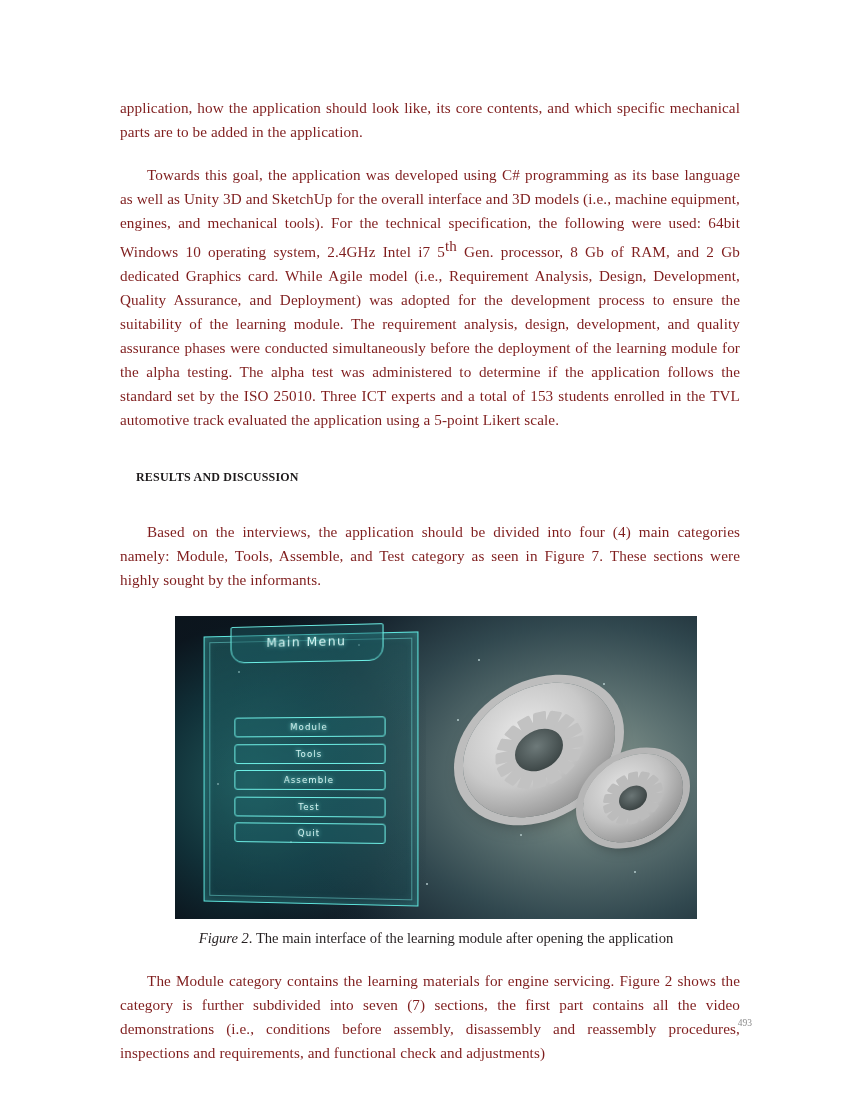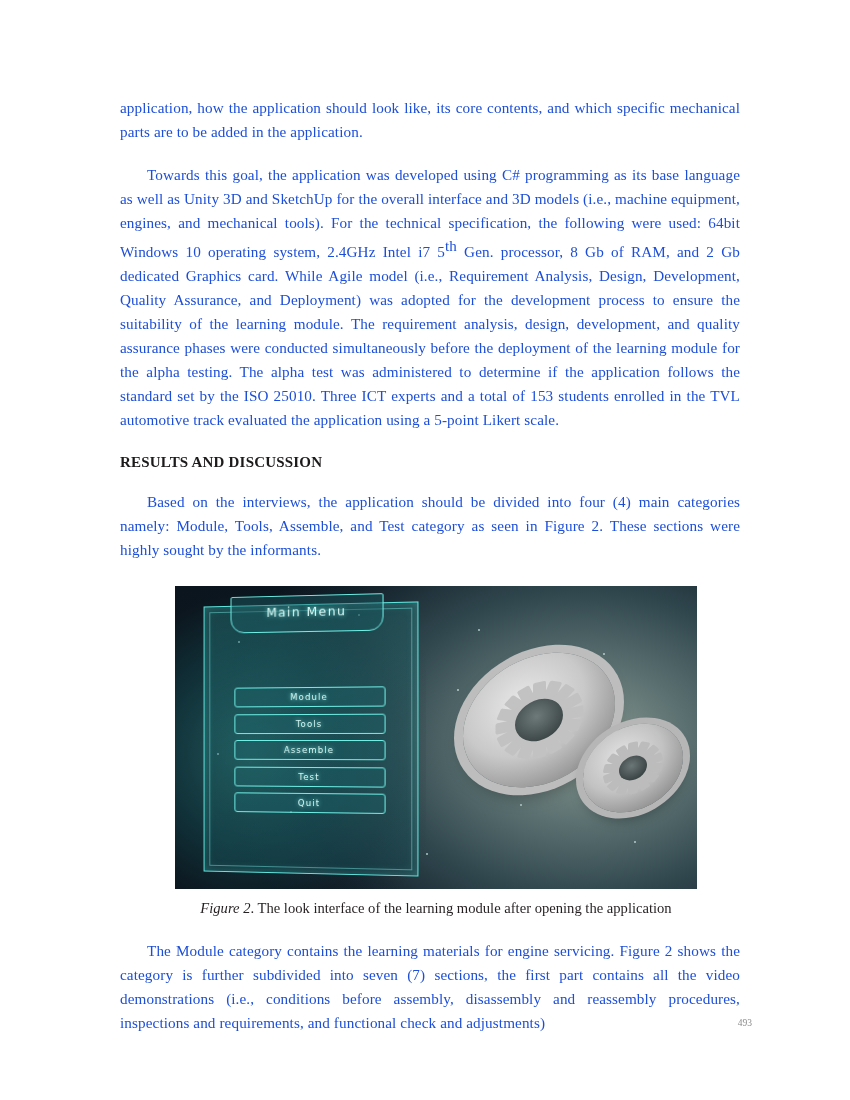--- a/index.html
+++ b/index.html
@@ -28,32 +28,32 @@
     top: 96px;
     width: 632px;
   }
   p.body-par {
     margin: 0 12px 0 0;
     font-size: 15.2px;
     line-height: 1.58;
     text-align: justify;
     text-justify: inter-word;
     font-family: "Liberation Serif", serif;
-    color: #1d4ed8;
+    color: #7f1d1d;
     letter-spacing: 0.1px;
   }
   p.indent {
     text-indent: 27px;
   }
   .gap-md { height: 19px; }
   .gap-lg { height: 22px; }
 
   h2.section-head {
-    margin: 0;
-    font-size: 15px;
+    margin: 16px;
+    font-size: 12px;
     font-weight: bold;
     letter-spacing: 0.2px;
     font-family: "Liberation Serif", serif;
     color: #1d1a1b;
   }
   sup {
     font-size: 15px;
     vertical-align: super;
   }
 
@@ -241,21 +241,21 @@
     <div class="gap-md"></div>
 
     <p class="body-par indent"><span>Towards this goal, the application was developed using C# programming as its base language as well as Unity 3D and SketchUp for the overall interface and 3D models (i.e., machine equipment, engines, and mechanical tools). For the technical specification, the following were used: 64bit Windows 10 operating system, 2.4GHz Intel i7 5</span><sup>th</sup> <span>Gen. processor, 8 Gb of RAM, and 2 Gb dedicated Graphics card. While Agile model (i.e., Requirement Analysis, Design, Development, Quality Assurance, and Deployment) was adopted for the development process to ensure the suitability of the learning module. The requirement analysis, design, development, and quality assurance phases were conducted simultaneously before the deployment of the learning module for the alpha testing. The alpha test was administered to determine if the application follows the standard set by the ISO 25010. Three ICT experts and a total of 153 students enrolled in the TVL automotive track evaluated the application using a 5-point Likert scale.</span></p>
 
     <div class="gap-lg"></div>
 
     <h2 class="section-head">RESULTS AND DISCUSSION</h2>
 
     <div class="gap-md"></div>
 
-    <p class="body-par indent">Based on the interviews, the application should be divided into four (4) main categories namely: Module, Tools, Assemble, and Test category as seen in Figure 2. These sections were highly sought by the informants.</p>
+    <p class="body-par indent">Based on the interviews, the application should be divided into four (4) main categories namely: Module, Tools, Assemble, and Test category as seen in Figure 7. These sections were highly sought by the informants.</p>
 
     <div class="figure-wrap">
       <div class="figure-img">
         <div class="fig-left-glow"></div>
         <div class="fig-stars">
           <i style="left:12%;top:18%"></i>
             <i style="left:35%;top:9%"></i>
           <i style="left:58%;top:14%"></i>
             <i style="left:82%;top:22%"></i>
           <i style="left:92%;top:44%"></i>
@@ -301,21 +301,21 @@
             <span style="transform:rotate(51.4deg)"></span>
             <span style="transform:rotate(77.1deg)"></span>
             <span style="transform:rotate(102.8deg)"></span>
             <span style="transform:rotate(128.5deg)"></span>
             <span style="transform:rotate(154.2deg)"></span>
           </div>
         </div>
       </div>
 
       <div class="fig-caption">
-        <em>Figure 2</em><span>. The look interface of the learning module after opening the application</span><span></span>
+        <em>Figure 2</em><span>. The main interface of the learning module after opening the application</span><span></span>
       </div>
     </div>
 
     <div class="gap-lg"></div>
 
     <p class="body-par indent">The Module category contains the learning materials for engine servicing. Figure 2 shows the category is further subdivided into seven (7) sections, the first part contains all the video demonstrations (i.e., conditions before assembly, disassembly and reassembly procedures, inspections and requirements, and functional check and adjustments)</p>
   </div>
 
   <div class="page-number">493</div>
 </div>

